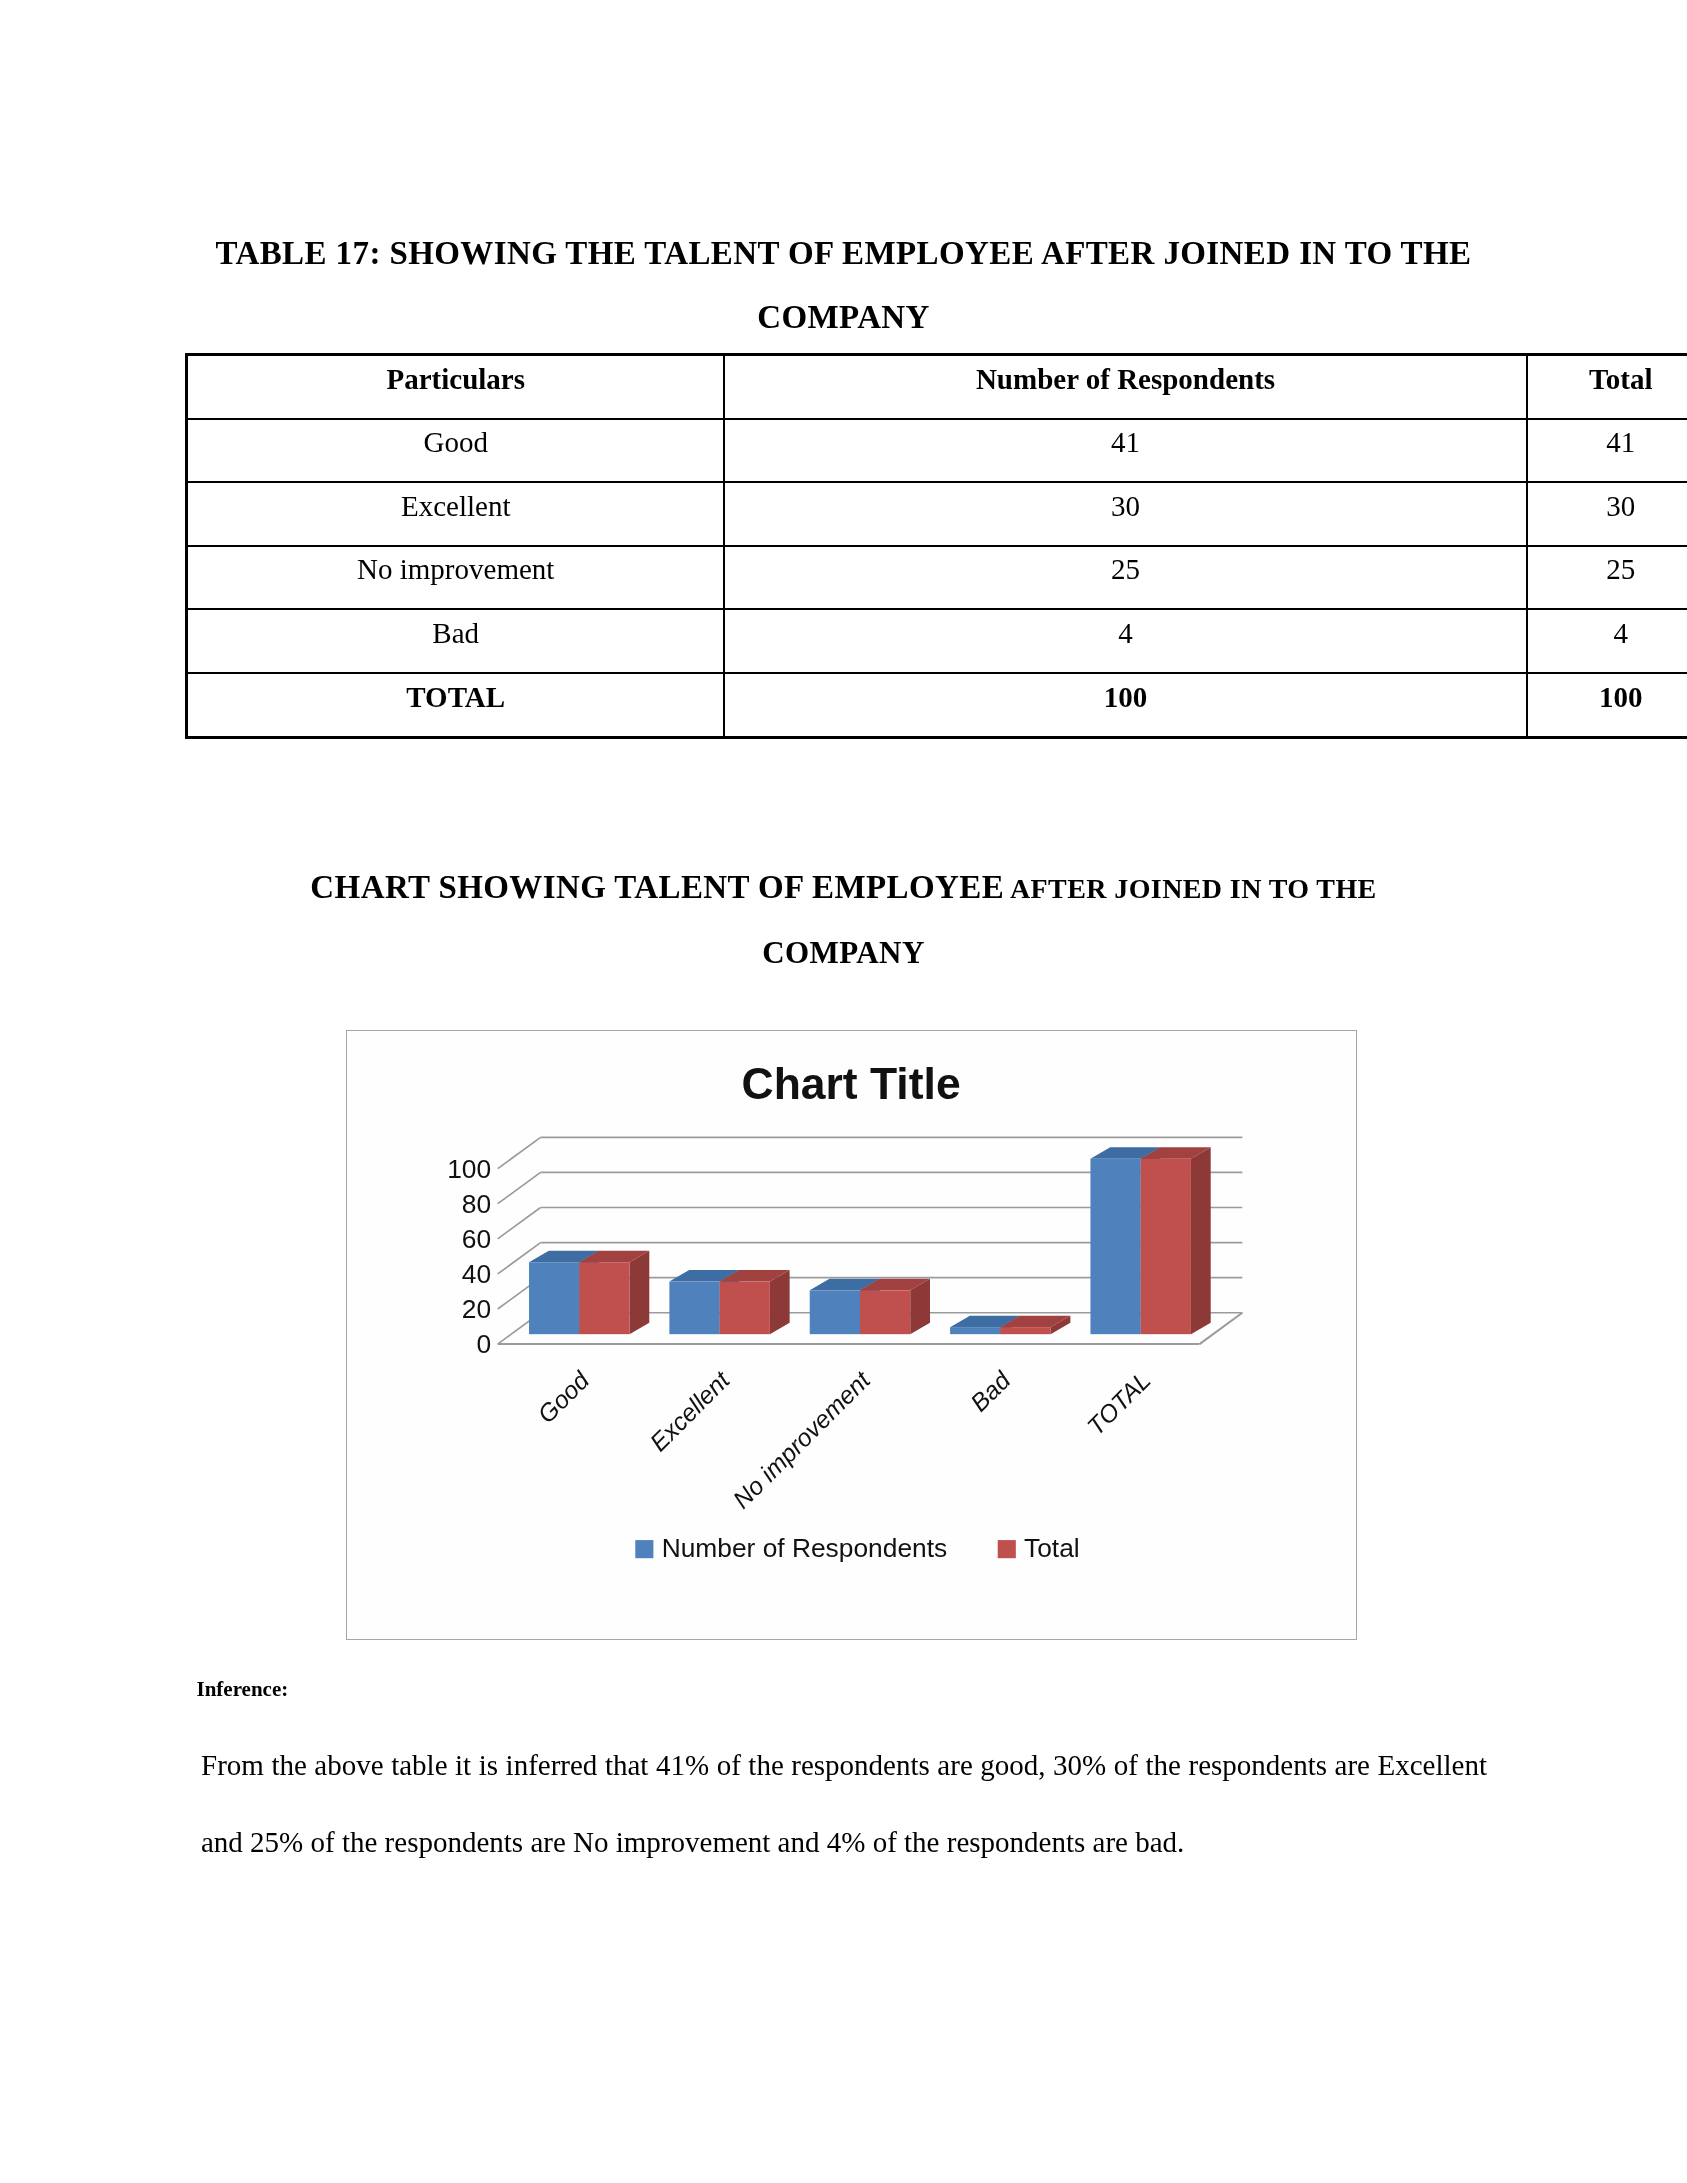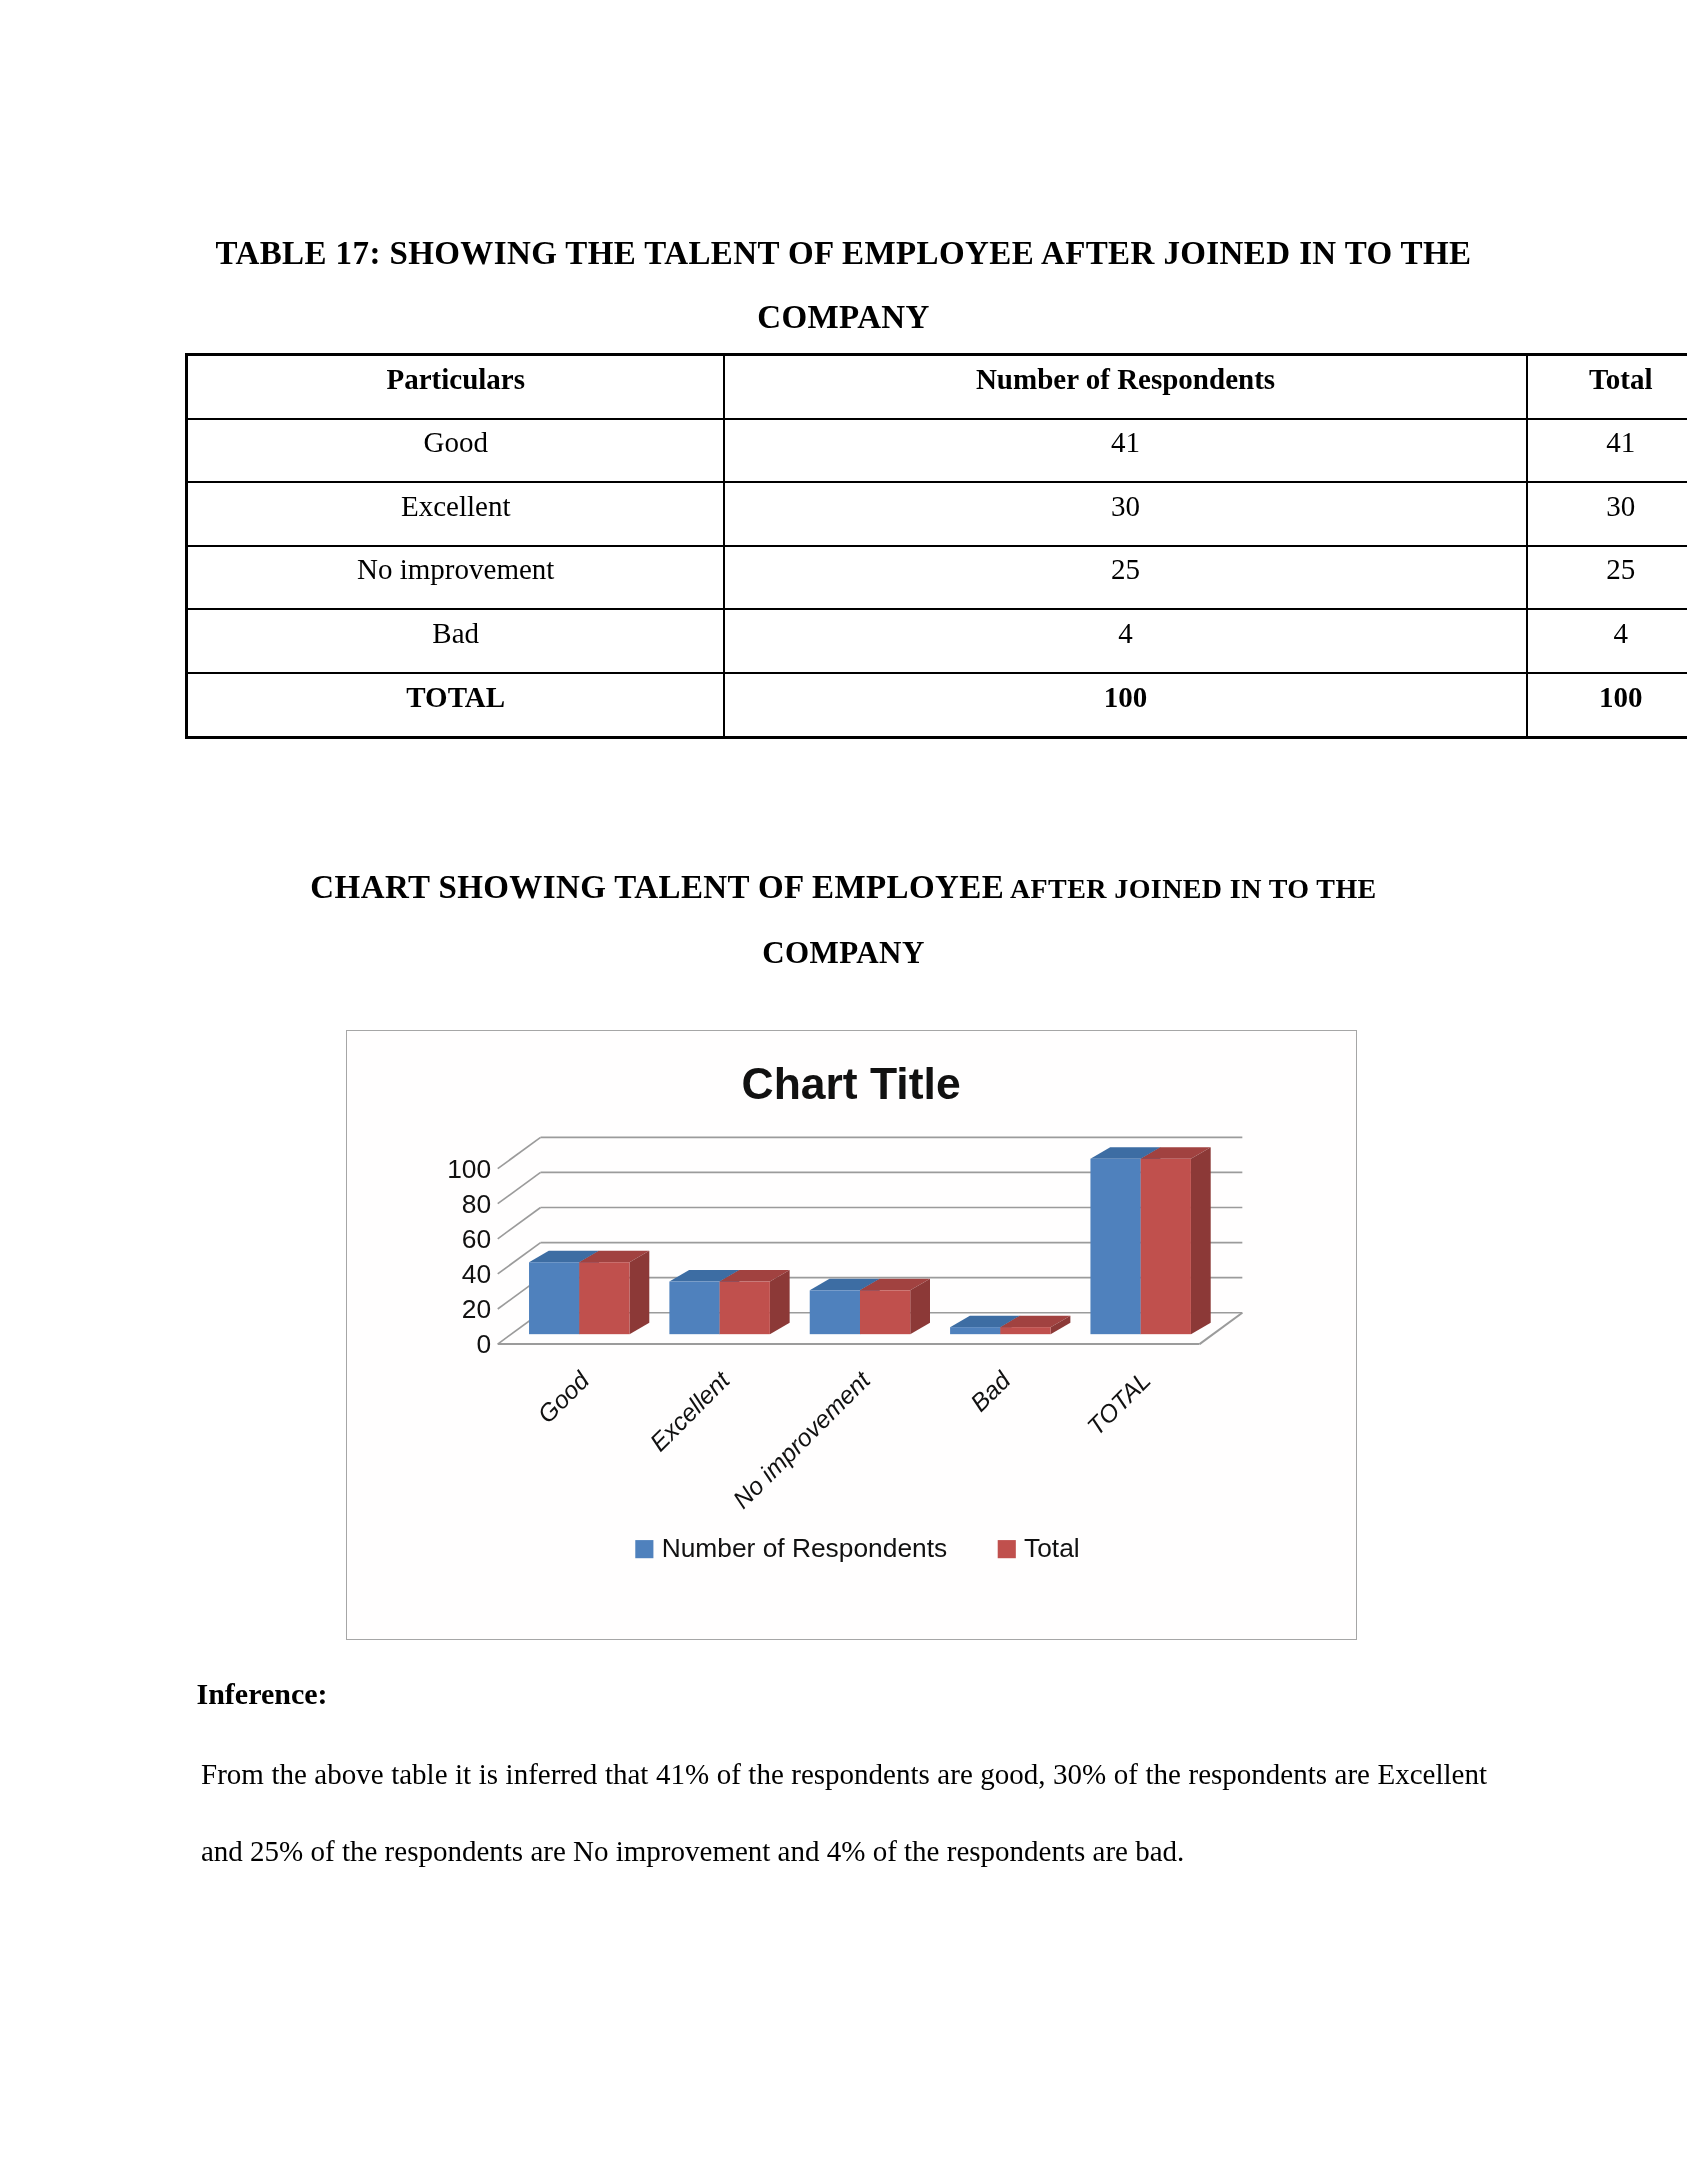--- a/index.html
+++ b/index.html
@@ -33,21 +33,21 @@
     position:absolute;left:346px;top:1030px;width:1009px;height:608px;
     border:1.6px solid #a6a6a6;background:#fffefe;
   }
   #chart-box svg{display:block;width:100%;height:100%;}
   
   #inference{
     position:absolute;left:185px;top:1677px;width:1318px;
     font-size:29px;
   }
   #inference-heading{
-    font-weight:bold;padding-left:11.5px;margin:0 0 25px 0;font-size:30px;
+    font-weight:bold;padding-left:11.5px;margin:0 0 25px 0;font-size:21px;
   }
   #inference-body{
     margin:16px;text-align:justify;line-height:77px;
   }
 </style>
 </head>
 <body>
 
 <div class="doc-heading" id="table-heading">
   <div>TABLE 17: SHOWING THE TALENT OF EMPLOYEE AFTER JOINED IN TO THE</div>

